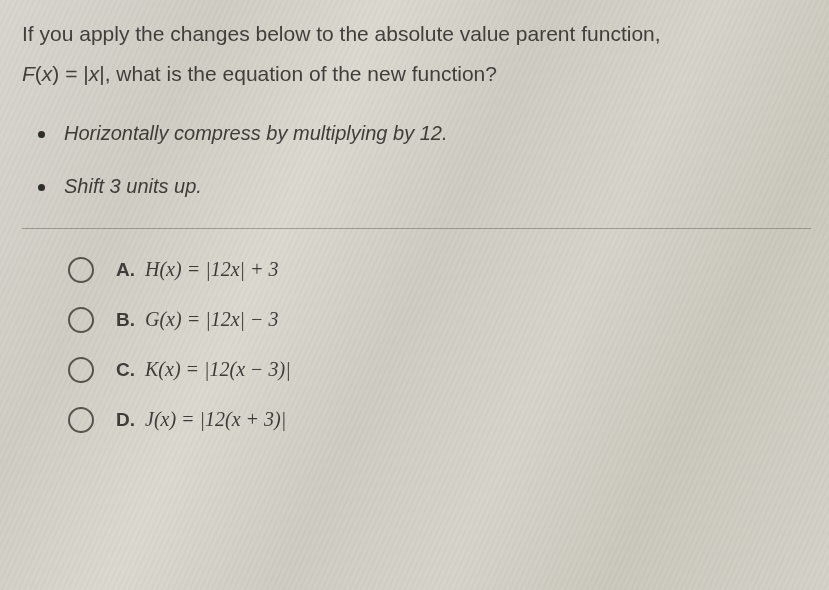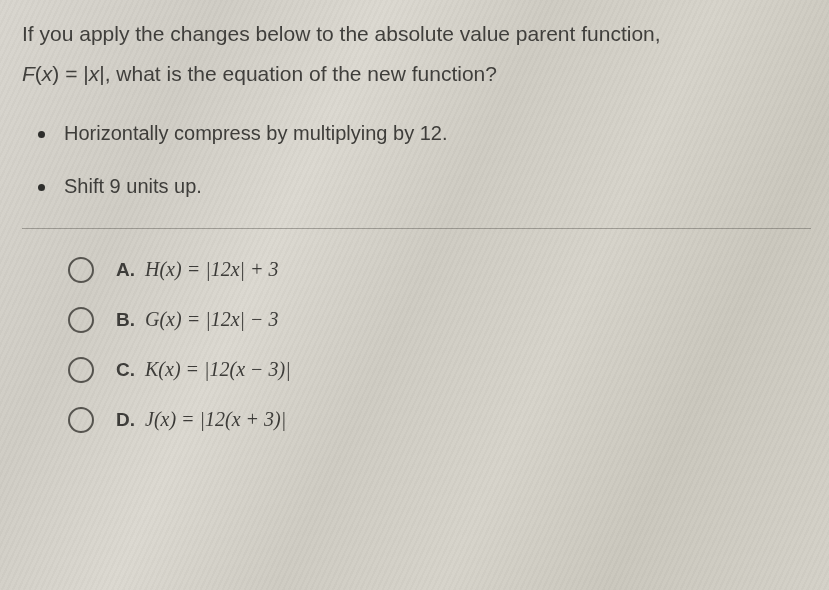--- a/index.html
+++ b/index.html
@@ -31,20 +31,21 @@
     color: #3e3d3a;
     margin-bottom: 28px;
   }
   .italic {
     font-style: italic;
   }
   .bullets {
     list-style: none;
     margin-left: 16px;
     margin-bottom: 12px;
+    font-style: italic;
   }
   .bullets li {
     position: relative;
     padding-left: 26px;
     font-size: 20px;
     color: #3e3d3a;
     margin-bottom: 30px;
   }
   .bullets li::before {
     content: "";
@@ -97,21 +98,21 @@
 </head>
 <body>
 
 <div class="question-stem">
   <span>If you apply the changes below to the absolute value parent function,</span><br>
   <span class="italic">F</span><span>(</span><span class="italic">x</span><span>)</span><span> = |</span><span class="italic">x</span><span>|, what is the equation of the new function?</span>
 </div>
 
 <ul class="bullets">
   <li><span>Horizontally compress by multiplying by 12.</span></li>
-  <li><span>Shift 9 units up.</span></li>
+  <li><span>Shift 3 units up.</span></li>
 </ul>
 
 <hr class="divider">
 
 <div class="choices">
 
   <div class="choice">
     <div class="radio"></div>
     <div class="choice-text">
       <span class="choice-letter">A.</span>

